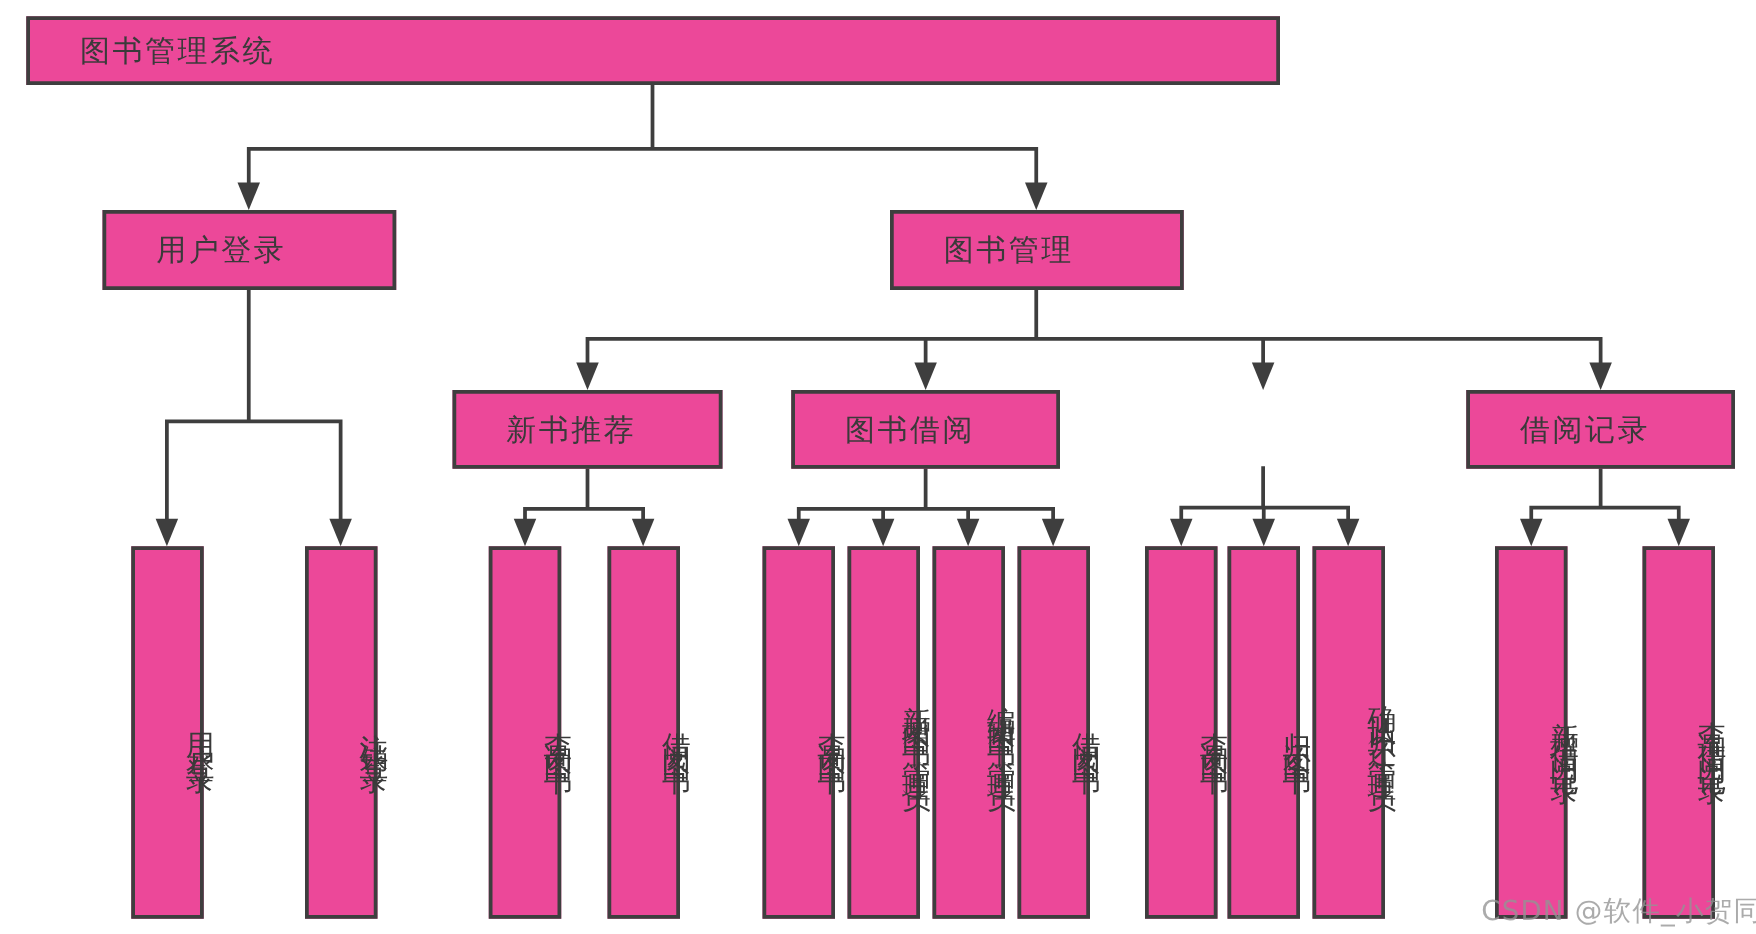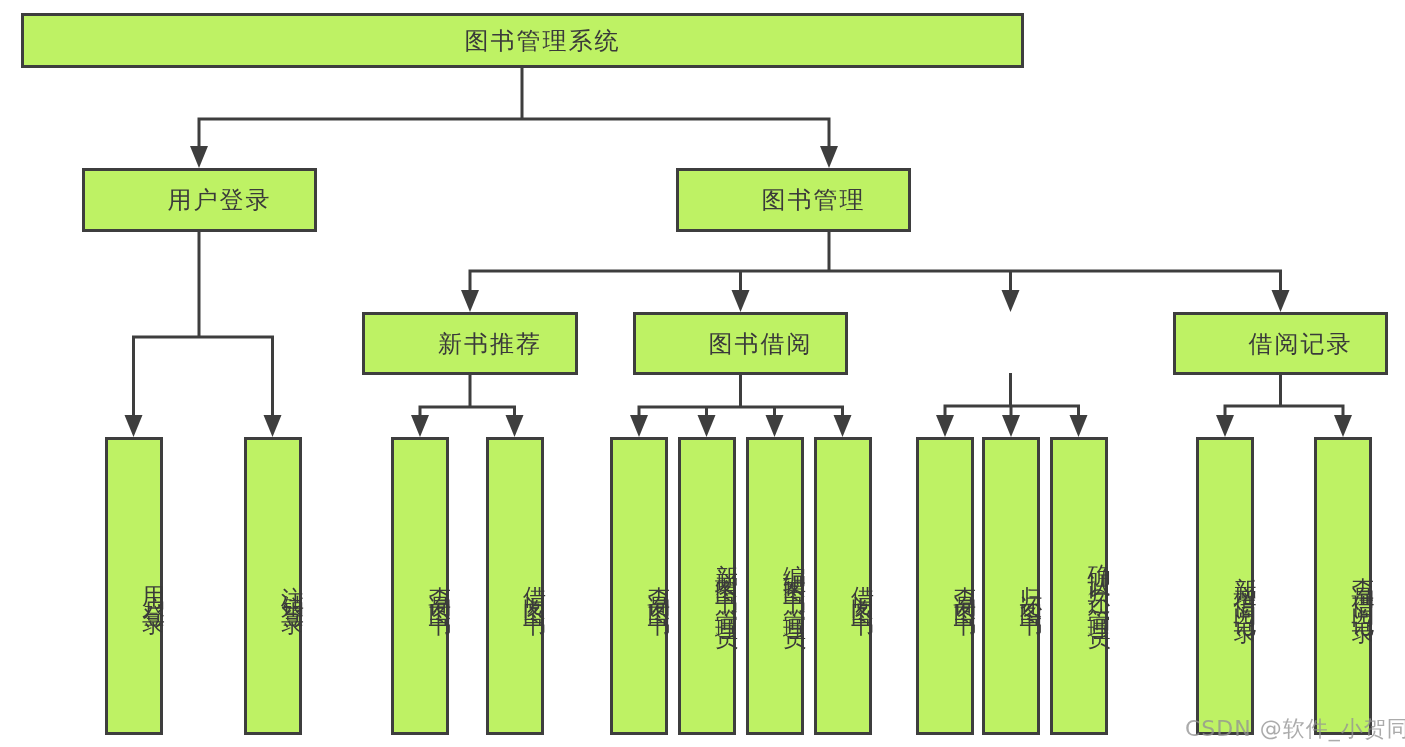--- a/index.html
+++ b/index.html
@@ -19,24 +19,23 @@
   .connectors {
     position: absolute;
     left: 0;
     top: 0;
     z-index: 1;
   }
   .node {
     position: absolute;
     box-sizing: border-box;
     border: 3px solid #3e3e3e;
-    background: #bef264;
+    background: #ec4899;
     display: flex;
     align-items: center;
-    justify-content: center;
     z-index: 2;
     padding-left: 40px;
   }
   .hlbl {
     font-size: 24px;
     letter-spacing: 2px;
     white-space: nowrap;
     line-height: 1;
   }
   .vlbl {
@@ -102,21 +101,21 @@
     </g>
   </svg>
 
   <div class="node" style="left:21px;top:13px;width:1003px;height:55px">
     <span class="hlbl">图书管理系统</span>
   </div>
 
   <div class="node" style="left:82px;top:168px;width:235px;height:64px">
     <span class="hlbl">用户登录</span>
   </div>
-  <div class="node" style="left:676px;top:168px;width:235px;height:64px">
+  <div class="node" style="left:712px;top:168px;width:235px;height:64px">
     <span class="hlbl">图书管理</span>
   </div>
 
   <div class="node" style="left:633px;top:312px;width:215px;height:63px">
     <span class="hlbl">图书借阅</span>
   </div>
   <div class="node" style="left:362px;top:312px;width:216px;height:63px">
     <span class="hlbl">新书推荐</span>
   </div>
   <div class="node" style="left:1173px;top:312px;width:215px;height:63px">

